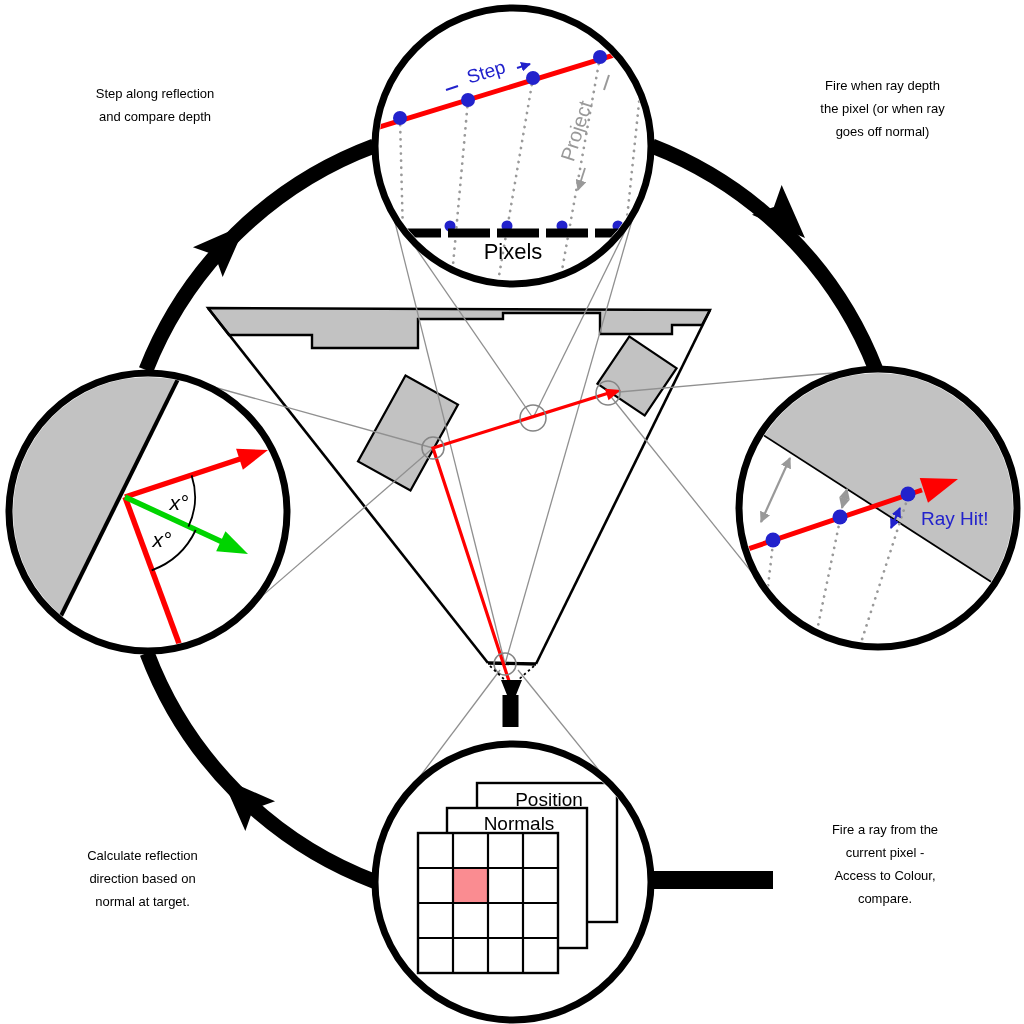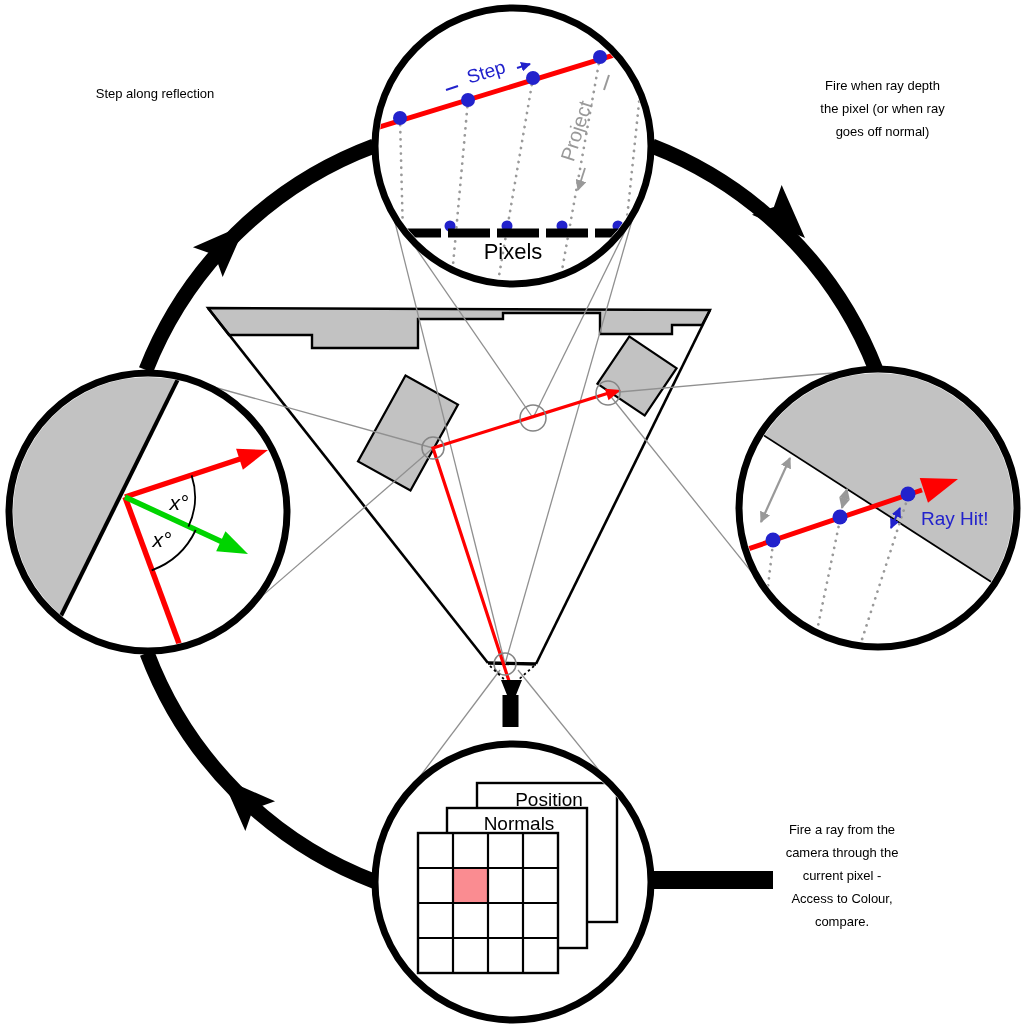--- a/index.html
+++ b/index.html
@@ -197,30 +197,35 @@
           <line x1="418" y1="938" x2="558" y2="938"></line>
         </g>
       </g>
     </g>
     <circle cx="513" cy="882" r="138" fill="none" stroke="#000" stroke-width="7"></circle>
   </g>
 </svg>
 
 <div class="annot" style="left:35px;top:82px;width:240px;">
   <div>Step along reflection</div>
+  <div>and compare depth</div>
 </div>
 
 <div class="annot" style="left:750px;top:74px;width:265px;">
   <div>Fire when ray depth</div>
   <div>the pixel (or  when ray</div>
   <div>goes off normal)</div>
 </div>
 
-
-<div class="annot" style="left:712px;top:818px;width:260px;">
+<div class="annot" style="left:25px;top:844px;width:235px;">
+  <div>Calculate reflection</div>
+  <div>direction based on</div>
+  <div>normal at target.</div>
+</div>
+
+<div class="annot" style="left:755px;top:818px;width:260px;">
   <div>Fire a ray from the</div>
-  <div>camera through the</div>
   <div>current pixel -</div>
   <div>Access to Colour,</div>
   <div>compare.</div>
 </div>
 
 </div>
 
 </body></html>

